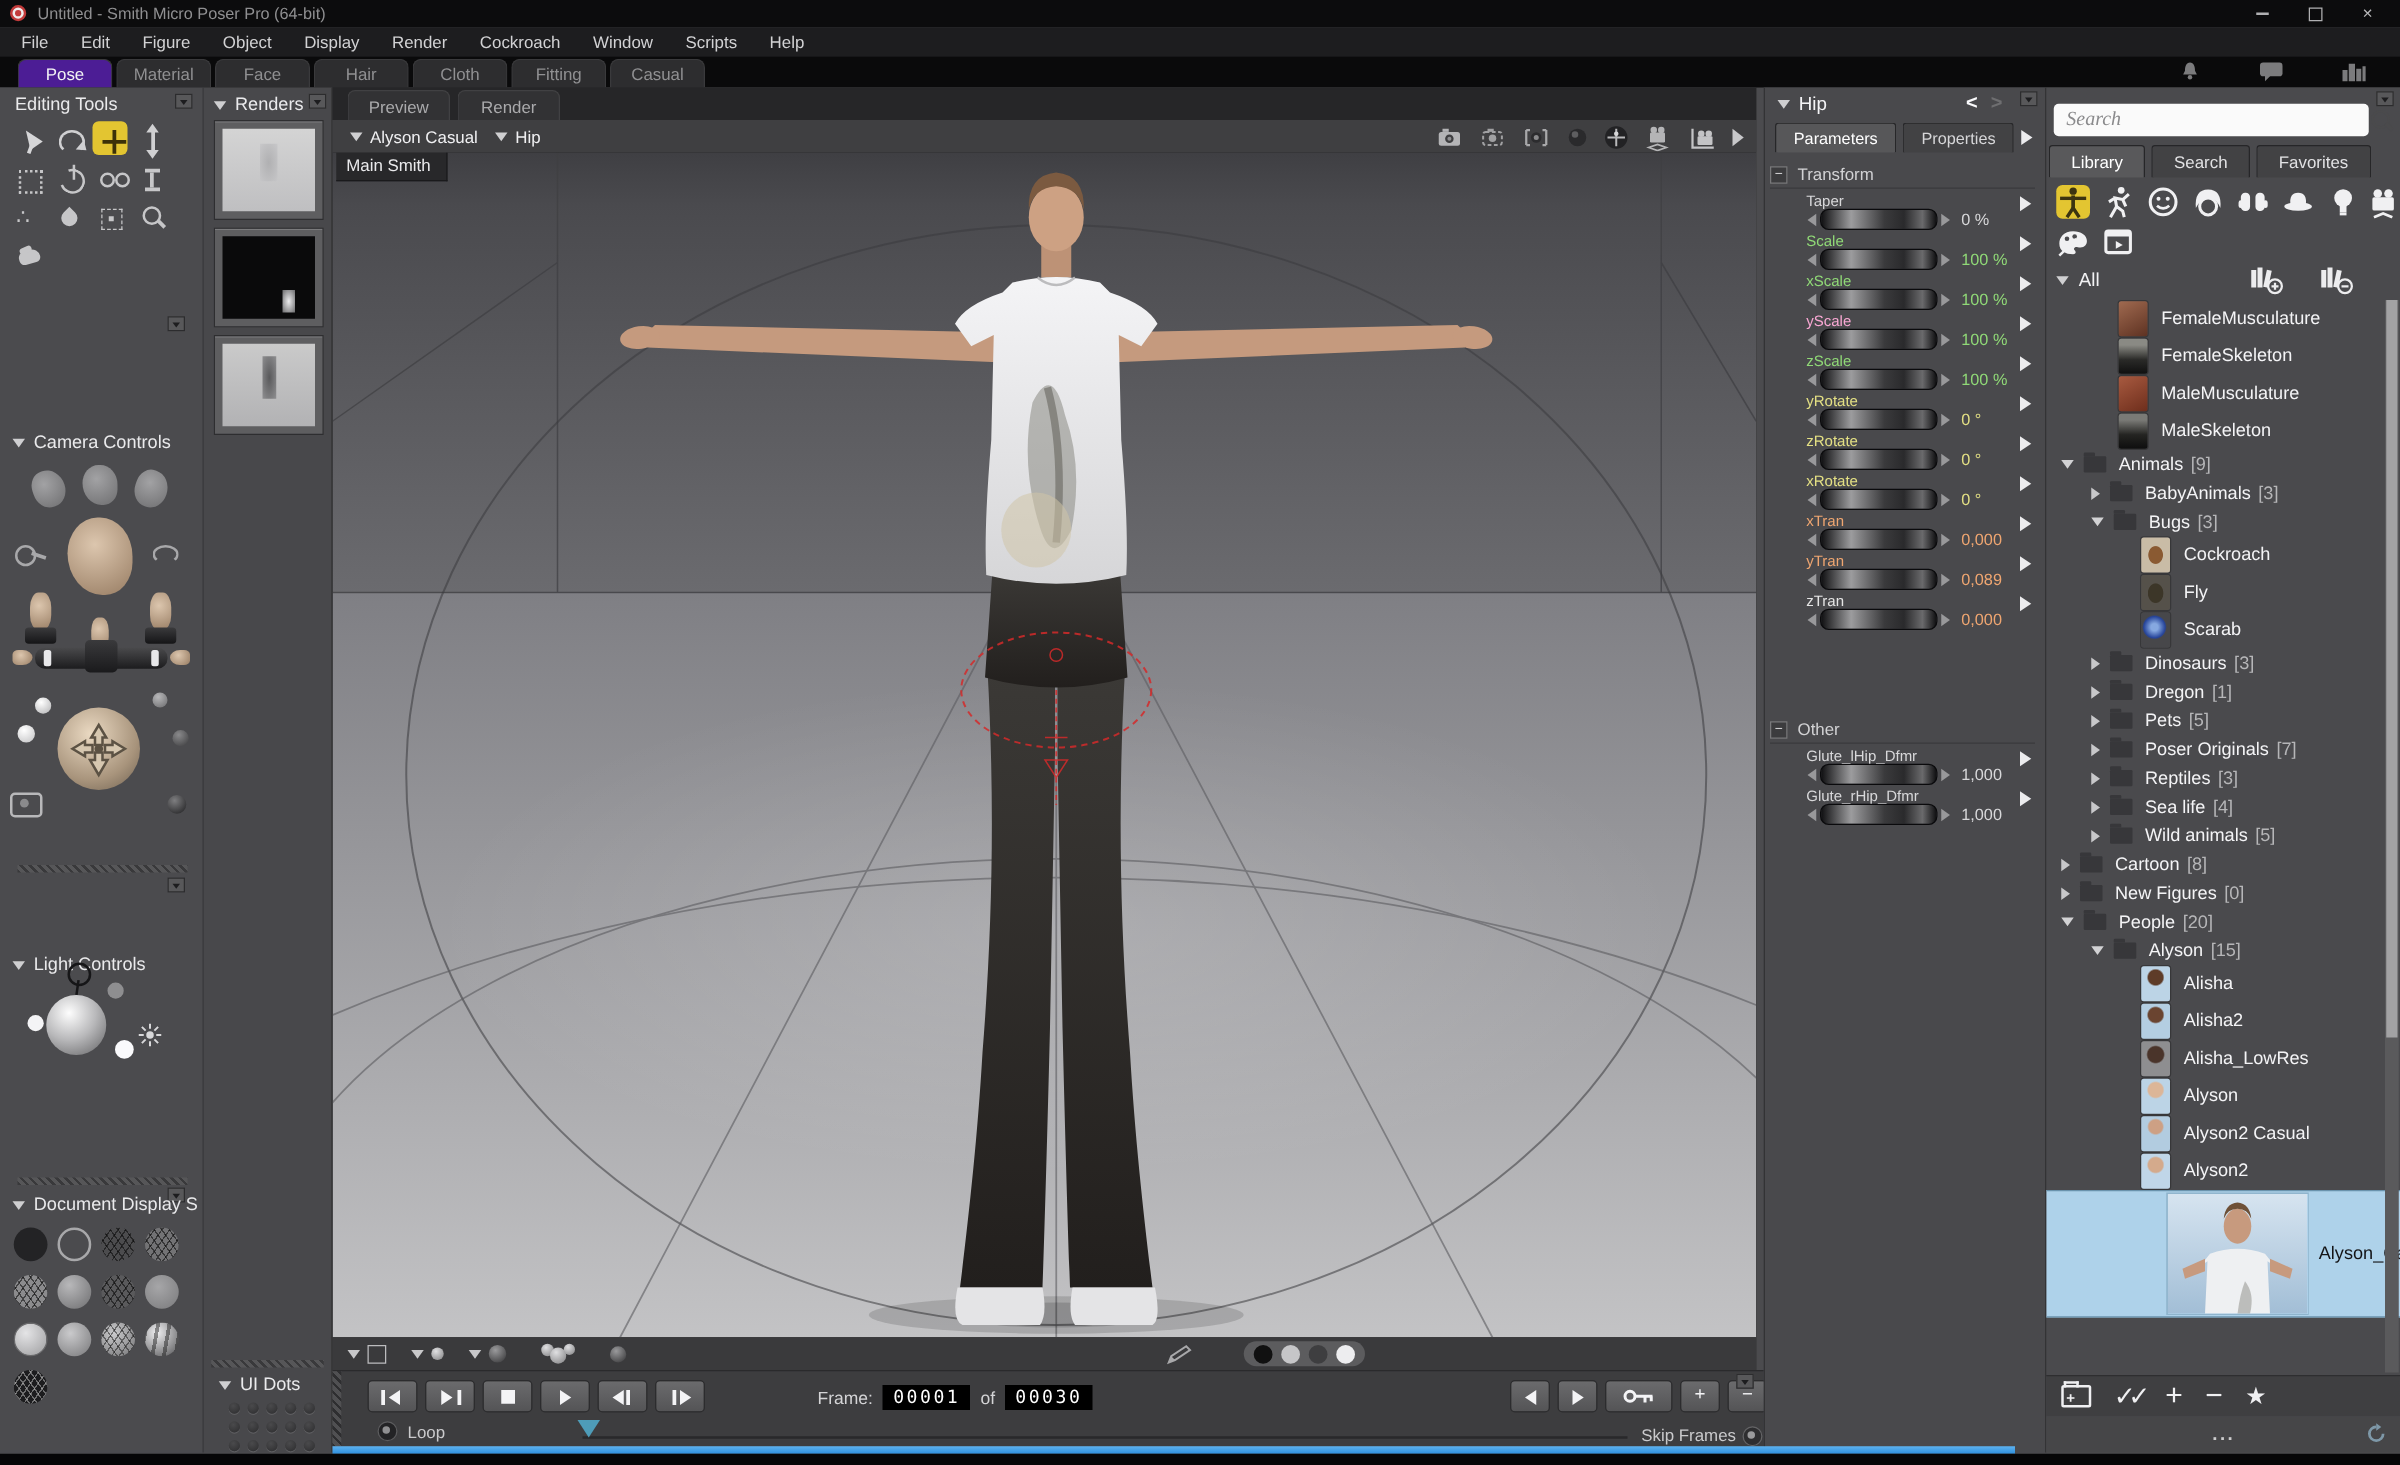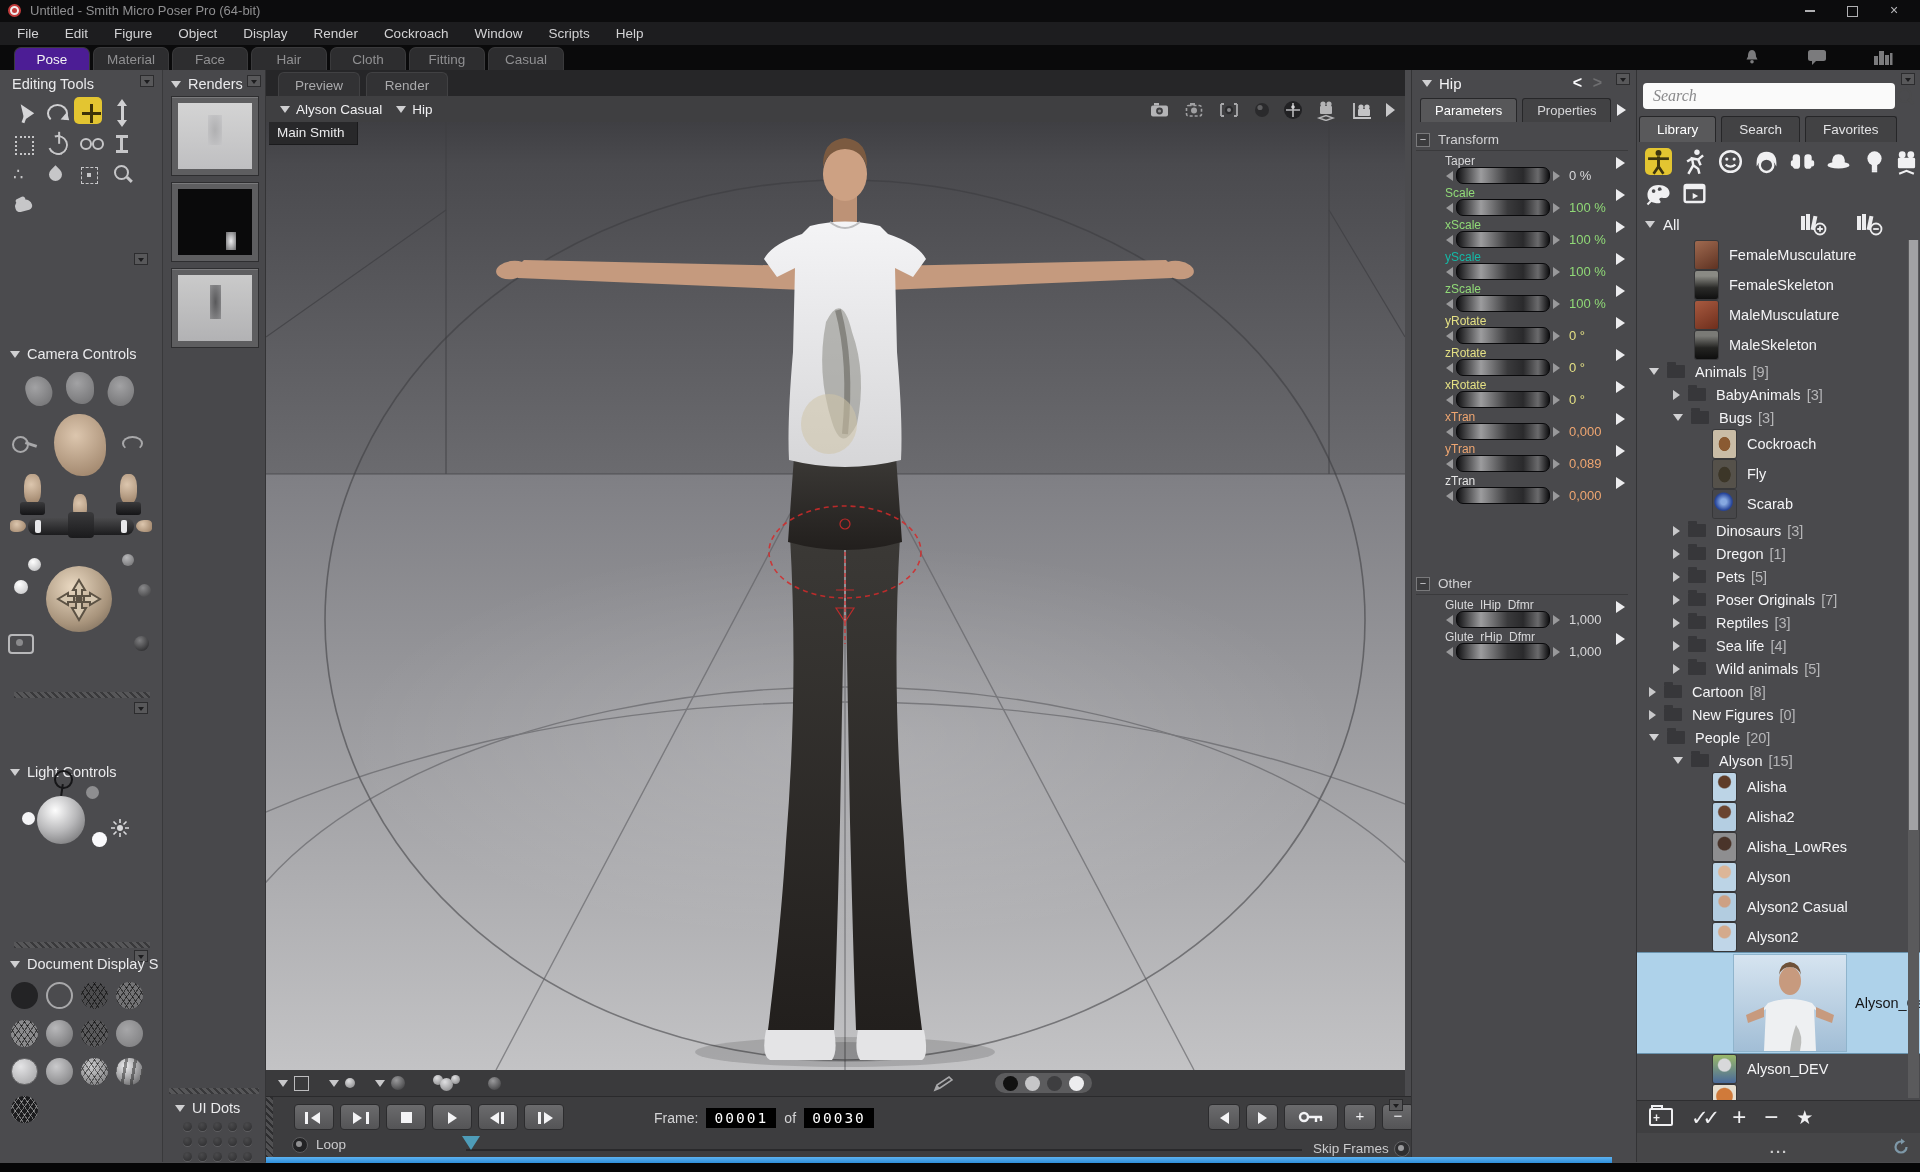--- a/index.html
+++ b/index.html
@@ -161,21 +161,21 @@
   .tb-sq{position:absolute;left:14px;top:7px;width:11px;height:11px;background:#f4f4f6}
   #framerow{position:absolute;left:388px;top:11px;display:flex;align-items:center;gap:8px}
   #frame-label,#of-label{font-size:14px;color:#d4d4d6}
   .framebox{width:70px;height:20px;background:#000;color:#fff;font-family:"DejaVu Sans Mono",monospace;
             font-size:14.5px;letter-spacing:2px;text-align:center;line-height:20px}
   #editkeys{position:absolute;left:942px;top:7px;display:flex;gap:6px}
   .tbtn.small{width:32px}
   .tbtn.wide{width:54px}
   .tb-txt{position:absolute;left:0;top:2px;width:100%;text-align:center;color:#f4f4f6;font-size:15px}
   #anim-menubox{right:8px;top:2px}
-  #looprow{position:absolute;left:26px;top:40px;display:flex;align-items:flex-start}
+  #looprow{position:absolute;left:36px;top:40px;display:flex;align-items:center}
   #loop-rad{width:14px;height:14px;border-radius:50%;background:#232325;border:1px solid #5c5c5e;position:relative}
   #loop-rad::after{content:"";position:absolute;left:3px;top:3px;width:6px;height:6px;border-radius:50%;background:#8f8f91}
   #loop-label{margin-left:8px;font-size:13.5px;color:#cacacc}
   #timeline{position:absolute;left:200px;top:52px;width:836px;height:2px;background:#29292b}
   #tl-marker{position:absolute;left:196px;top:39px;width:0;height:0;border-left:9px solid transparent;border-right:9px solid transparent;border-top:14px solid #4e9cb8}
   #skip-label{position:absolute;left:1047px;top:44px;font-size:13.5px;color:#cacacc}
   #skip-dot{position:absolute;left:1128px;top:44px;width:14px;height:14px;border-radius:50%;background:#2e2e30;border:1px solid #646466}
   #skip-dot::after{content:"";position:absolute;left:3px;top:3px;width:6px;height:6px;border-radius:50%;background:#9a9a9c}
 
   
@@ -819,21 +819,21 @@
           <span class="dlabel" style="color:#90d977">xScale</span>
           <span class="dctrl">
             <span class="darr-l"></span>
             <span class="dial"></span>
             <span class="darr-r"></span>
             <span class="dval" style="color:#90d977">100 %</span>
           </span>
           <span class="dmenu"></span>
         </div>
         <div class="dialrow">
-          <span class="dlabel" style="color:#14b8a6">yScale</span>
+          <span class="dlabel" style="color:#f9a8d4">yScale</span>
           <span class="dctrl">
             <span class="darr-l"></span>
             <span class="dial"></span>
             <span class="darr-r"></span>
             <span class="dval" style="color:#90d977">100 %</span>
           </span>
           <span class="dmenu"></span>
         </div>
         <div class="dialrow">
           <span class="dlabel" style="color:#90d977">zScale</span>
@@ -1229,33 +1229,20 @@
           <ellipse cx="56" cy="26" rx="11" ry="14" fill="#c79a7e"></ellipse>
           <path d="M45,20 Q46,8 56,7 Q66,8 67,20 Q64,12 56,12 Q48,12 45,20 Z" fill="#6e5138"></path>
           <path d="M34,48 Q56,40 78,48 L86,58 L80,54 L82,96 L30,96 L32,54 L26,58 Z" fill="#eef0f2"></path>
           <path d="M30,52 L12,60 L14,68 L30,62 Z" fill="#c79a7e"></path>
               <path d="M82,52 L100,60 L98,68 L82,62 Z" fill="#c79a7e"></path>
           <path d="M62,70 Q70,80 66,96 L56,96 Q58,80 62,70 Z" fill="#8a8a84" opacity="0.5"></path>
             </svg>
         </div>
         <span id="sellabel">Alyson_Casua</span>
       </div>
-      <div id="treerows-after">
-
-      <div class="trow item lvl3">
-
-            <span class="thumb t-dev"></span>
-            <span>Alyson_DEV</span>
-          </div>
-          <div class="trow item lvl3">
-
-            <span class="thumb t-part"></span>
-            <span></span>
-          </div>
-        </div>
     </div>
     <div id="libscroll">
         <div id="libscroll-thumb"></div>
       </div>
 
     <div id="libfooter">
       <span id="f-folder"></span>
       <span class="fico" id="f-checks">✓✓</span>
       <span class="fico" style="font-size:24px">+</span>
       <span class="fico" style="font-size:24px">−</span>

